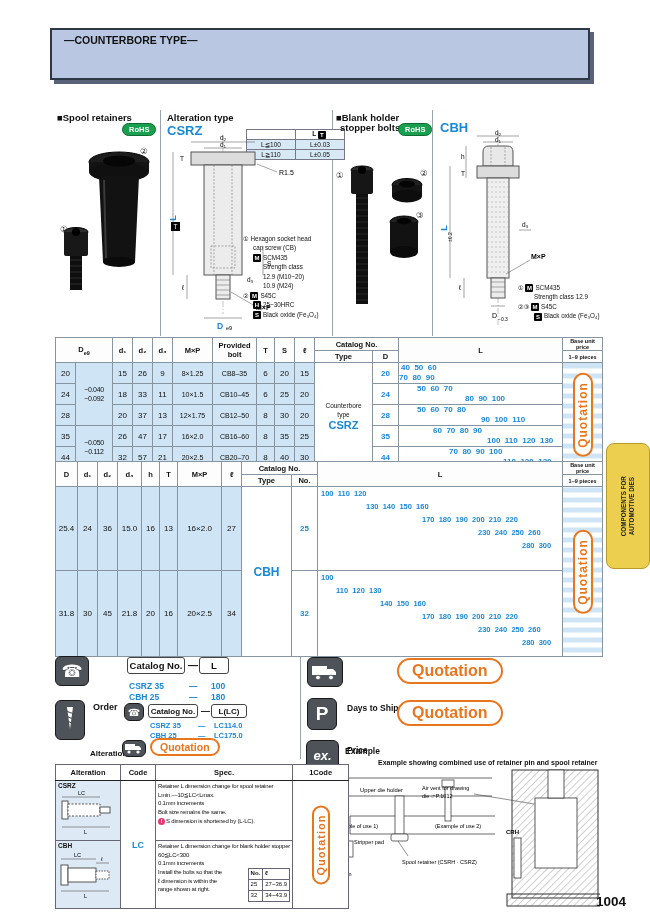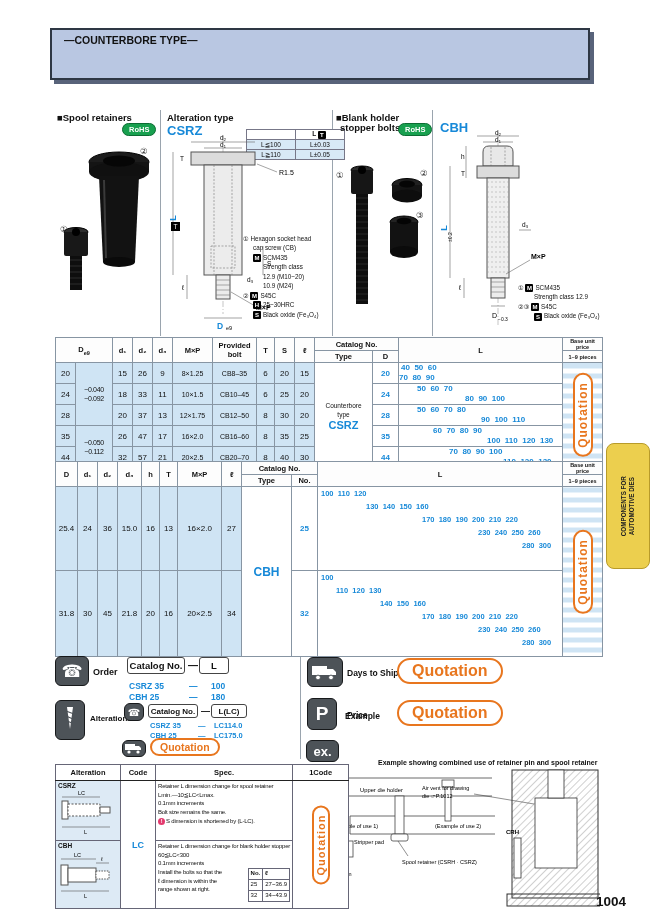--- a/index.html
+++ b/index.html
@@ -41,21 +41,21 @@
   .t1L div{font-size:8px;}
   .typec div{line-height:9px;}
   .pricec{background:repeating-linear-gradient(to bottom,#cfe4f4 0 5px,#ffffff 5px 10px);position:relative;}
   .vquote{position:absolute;left:50%;top:50%;transform:translate(-50%,-50%);border:2px solid #e8761e;border-radius:10px;background:#fff;color:#e8761e;font-weight:bold;font-size:12px;padding:7px 1px;writing-mode:vertical-rl;transform:translate(-50%,-50%) rotate(180deg);letter-spacing:1px;}
   .tolcell div{font-size:7px;line-height:9px;letter-spacing:-.3px;}
   
   .qbadge{position:absolute;border:2.5px solid #e8761e;border-radius:14px;background:#fff;color:#e8761e;font-weight:bold;font-size:16px;padding:2px 13px;white-space:nowrap;}
   .qbadge.small{font-size:10.5px;border-width:2px;padding:1px 8px;border-radius:9px;}
   
   .iconbox{position:absolute;background:#4d5358;border:1.5px solid #17191b;border-radius:6px;color:#fff;display:flex;align-items:center;justify-content:center;box-sizing:border-box;}
-  .lbl{position:absolute;font-weight:bold;font-size:9px;white-space:nowrap;}
+  .lbl{position:absolute;font-weight:bold;font-size:9px;white-space:nowrap;margin-top:35px;}
   .fmtbox{position:absolute;border:1.5px solid #444;border-radius:3px;background:#fff;font-weight:bold;text-align:center;box-sizing:border-box;}
   .exline{position:absolute;display:flex;color:#1789d8;font-weight:bold;}
   
   .sidetab{position:absolute;left:606px;top:443px;width:42px;height:124px;background:#eccf4e;border:1px solid #b89b2a;border-radius:8px;display:flex;align-items:center;justify-content:center;}
   .sidetab .inner{transform:rotate(-90deg);font-size:6.3px;font-weight:bold;line-height:1.3;text-align:center;white-space:nowrap;color:#222;}
   
   table.alt{position:absolute;left:55px;top:764px;border-collapse:collapse;table-layout:fixed;border:1.5px solid #222;background:#fff;}
   table.alt th{border:1px solid #667;font-size:7.5px;font-weight:bold;height:13px;background:#fff;border-bottom:1.5px solid #222;}
   table.alt td{border:1px solid #667;font-size:6px;vertical-align:top;padding:1px 2px;text-align:left;}
   td.altdiag{background:#ddeaf5;}
@@ -505,21 +505,21 @@
         <circle cx="19" cy="13.5" r="2.4" fill="#fff" stroke="#4d5358"></circle>
       </svg>
   </div>
   <div class="lbl" style="left:347px;top:668px;font-size:8.5px">Days to Ship</div>
   <div class="qbadge" style="left:397px;top:658px">Quotation</div>
 
   <div class="iconbox" style="left:307px;top:698px;width:30px;height:32px;font-size:19px;font-weight:bold">P</div>
   <div class="lbl" style="left:347px;top:710px;font-size:8.5px">Price</div>
   <div class="qbadge" style="left:397px;top:700px">Quotation</div>
 
-  <div class="iconbox" style="left:306px;top:740px;width:33px;height:22px;font-size:13px;font-weight:bold;">ex.</div>
+  <div class="iconbox" style="left:306px;top:740px;width:33px;height:30px;font-size:13px;font-weight:bold;font-style:italic">ex.</div>
   <div class="lbl" style="left:345px;top:711px;font-size:8.5px">Example</div>
   <div class="cap" style="left:378px;top:759px">Example showing combined use of retainer pin and spool retainer</div>
 
   <svg class="abs" style="left:322px;top:768px" width="278" height="142" viewBox="0 0 278 142">
     <defs>
       <pattern id="hx" width="5" height="5" patternTransform="rotate(45)" patternUnits="userSpaceOnUse">
         <line x1="0" y1="0" x2="0" y2="5" stroke="#777" stroke-width="0.7"></line>
       </pattern>
     </defs>
 

